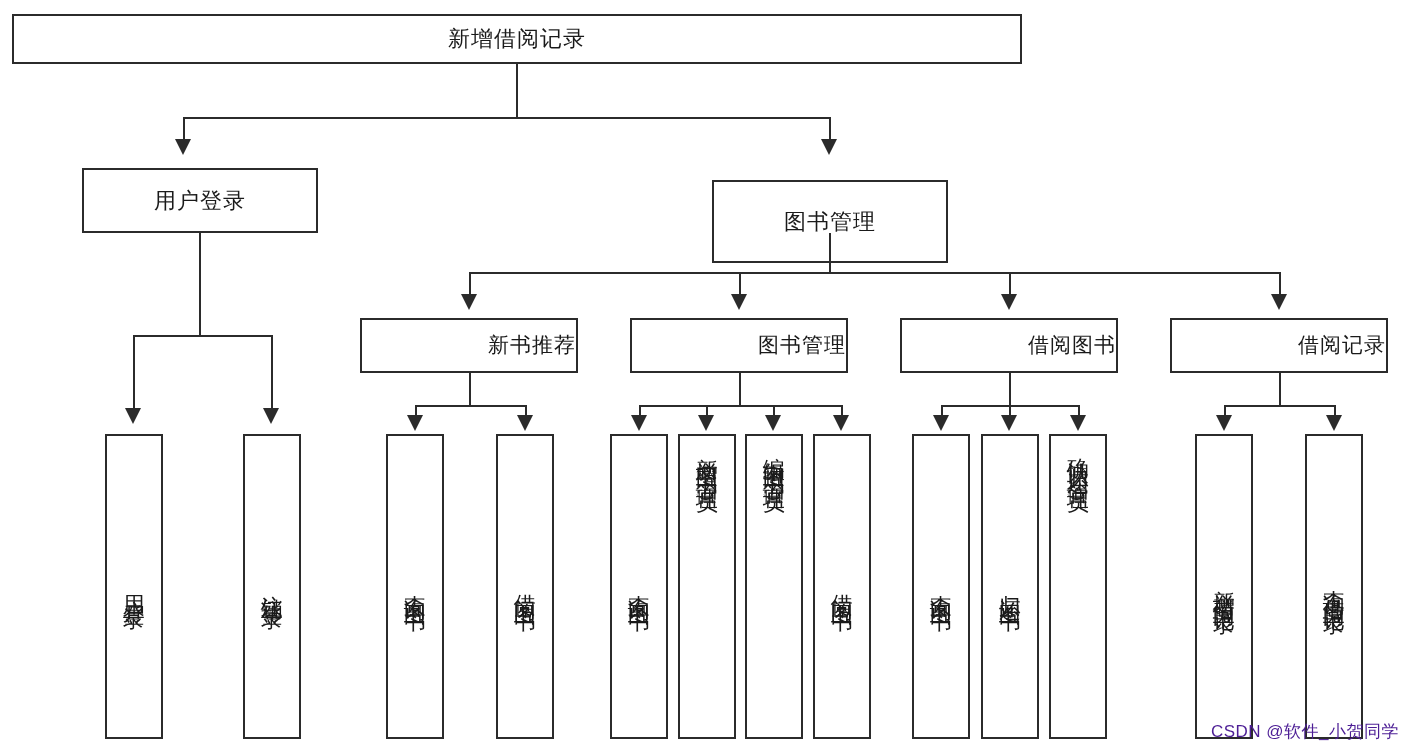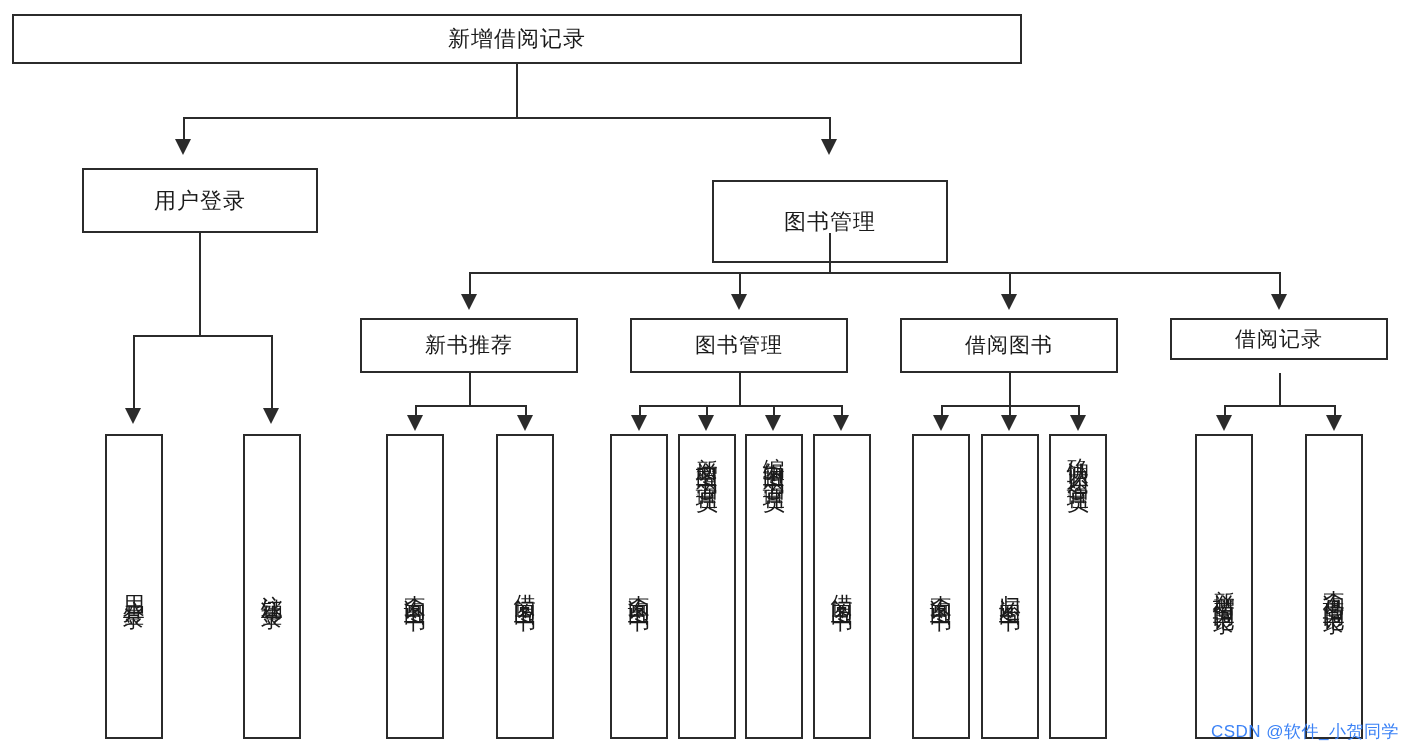--- a/index.html
+++ b/index.html
@@ -24,21 +24,21 @@
     align-items:center;
     justify-content:center;
     font-size:21px;
     letter-spacing:1px;
     color:#1a1a1a;
     line-height:1.15;
     white-space:nowrap;
   }
   .box.root{ font-size:22px; }
   .box.level1{ font-size:22px; }
-  .box.level2{ font-size:21px; }
+  .box.level2{ font-size:21px;justify-content:flex-end; }
   
   .box.leaf{
     writing-mode:vertical-rl;
     text-orientation:upright;
     align-items:center;
     justify-content:center;
     font-size:22px;
     letter-spacing:5px;
     white-space:normal;
     padding:4px 0;
@@ -64,21 +64,21 @@
     border-left:8px solid transparent;
     border-right:8px solid transparent;
     border-top:16px solid #2b2b2b;
   }
   
   #watermark{
     position:absolute;
     right:6px;
     bottom:4px;
     font-size:17px;
-    color:#3b82f6;
+    color:#4c1d95;
     letter-spacing:0.5px;
     white-space:nowrap;
     pointer-events:none;
   }
 </style>
 </head>
 <body>
 
 <div id="canvas">
 
@@ -121,21 +121,21 @@
 
   <div class="box level2" style="left:360px;top:318px;width:218px;height:55px;">
     <span>新书推荐</span>
   </div>
   <div class="box level2" style="left:630px;top:318px;width:218px;height:55px;">
     <span>图书管理</span>
   </div>
   <div class="box level2" style="left:900px;top:318px;width:218px;height:55px;">
     <span>借阅图书</span>
   </div>
-  <div class="box level2" style="left:1170px;top:318px;width:218px;height:42px;">
+  <div class="box level2" style="left:1170px;top:318px;width:218px;height:55px;">
     <span>借阅记录</span>
   </div>
 
   <div class="vline" style="left:469px;top:373px;height:32px;"></div>
   <div class="hline" style="left:415px;top:405px;width:110px;"></div>
   <div class="vline" style="left:415px;top:405px;height:12px;"></div>
   <div class="arrow" style="left:407px;top:415px;"></div>
   <div class="vline" style="left:525px;top:405px;height:12px;"></div>
   <div class="arrow" style="left:517px;top:415px;"></div>
 

